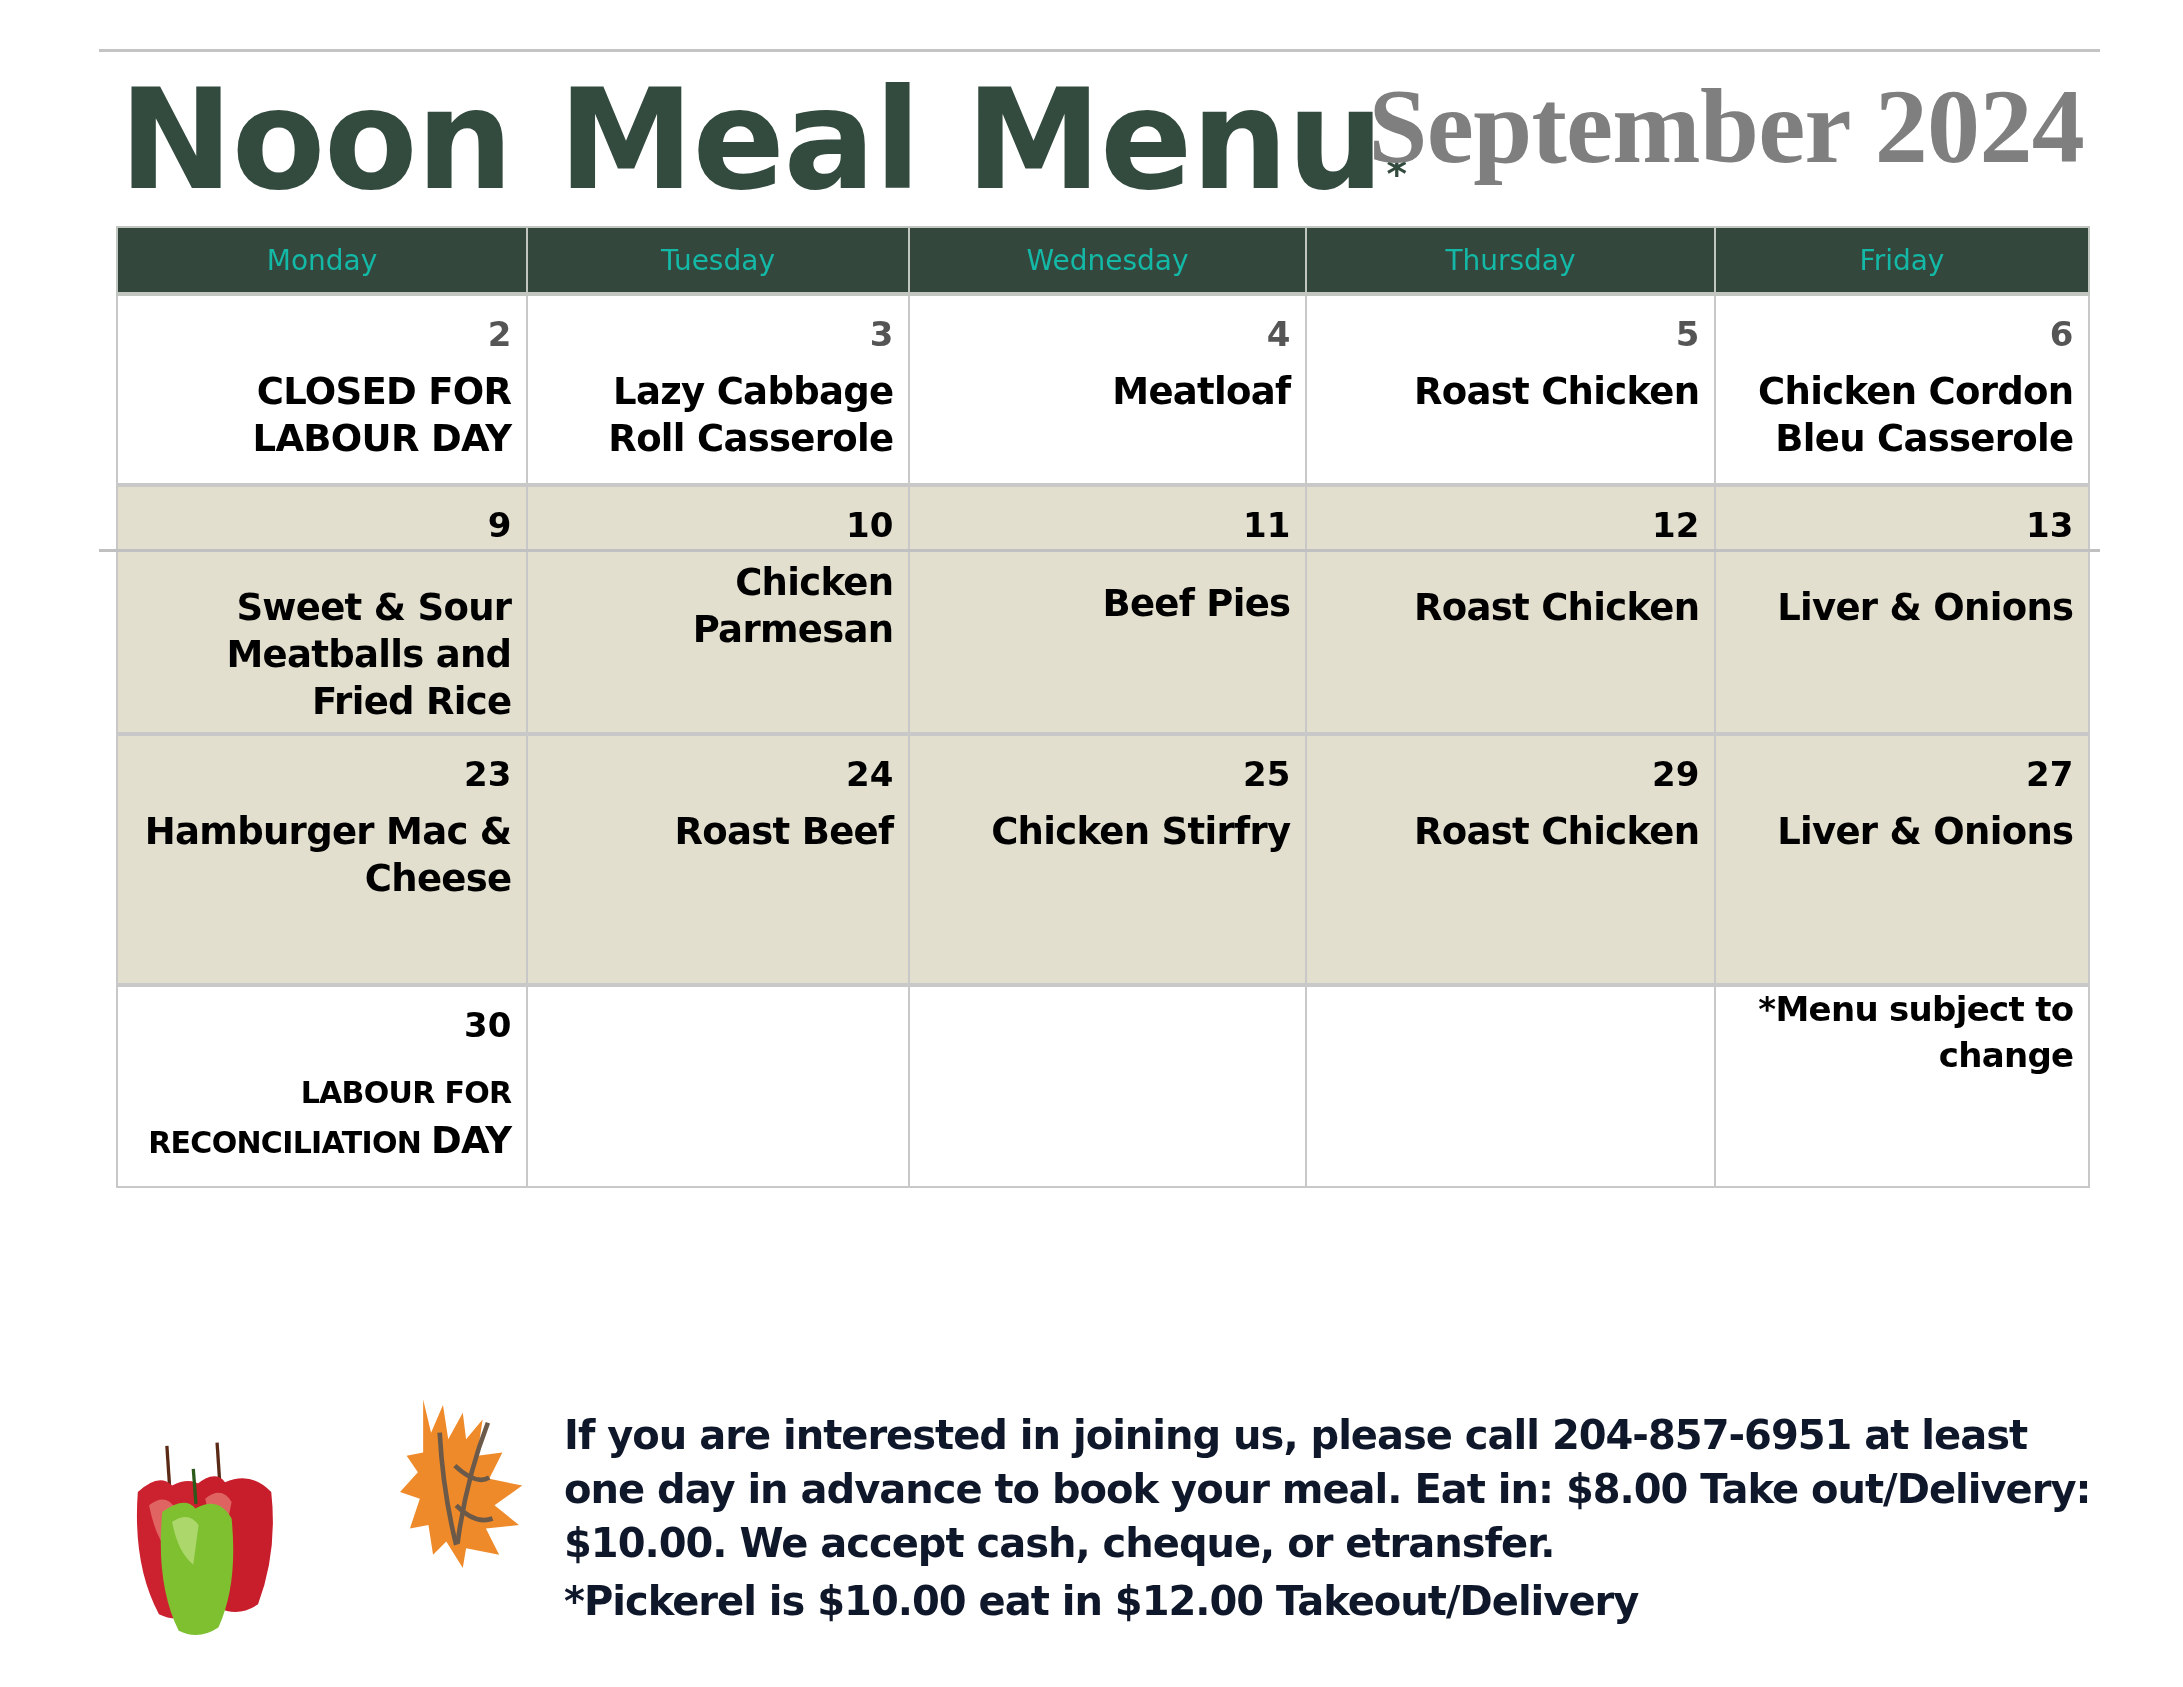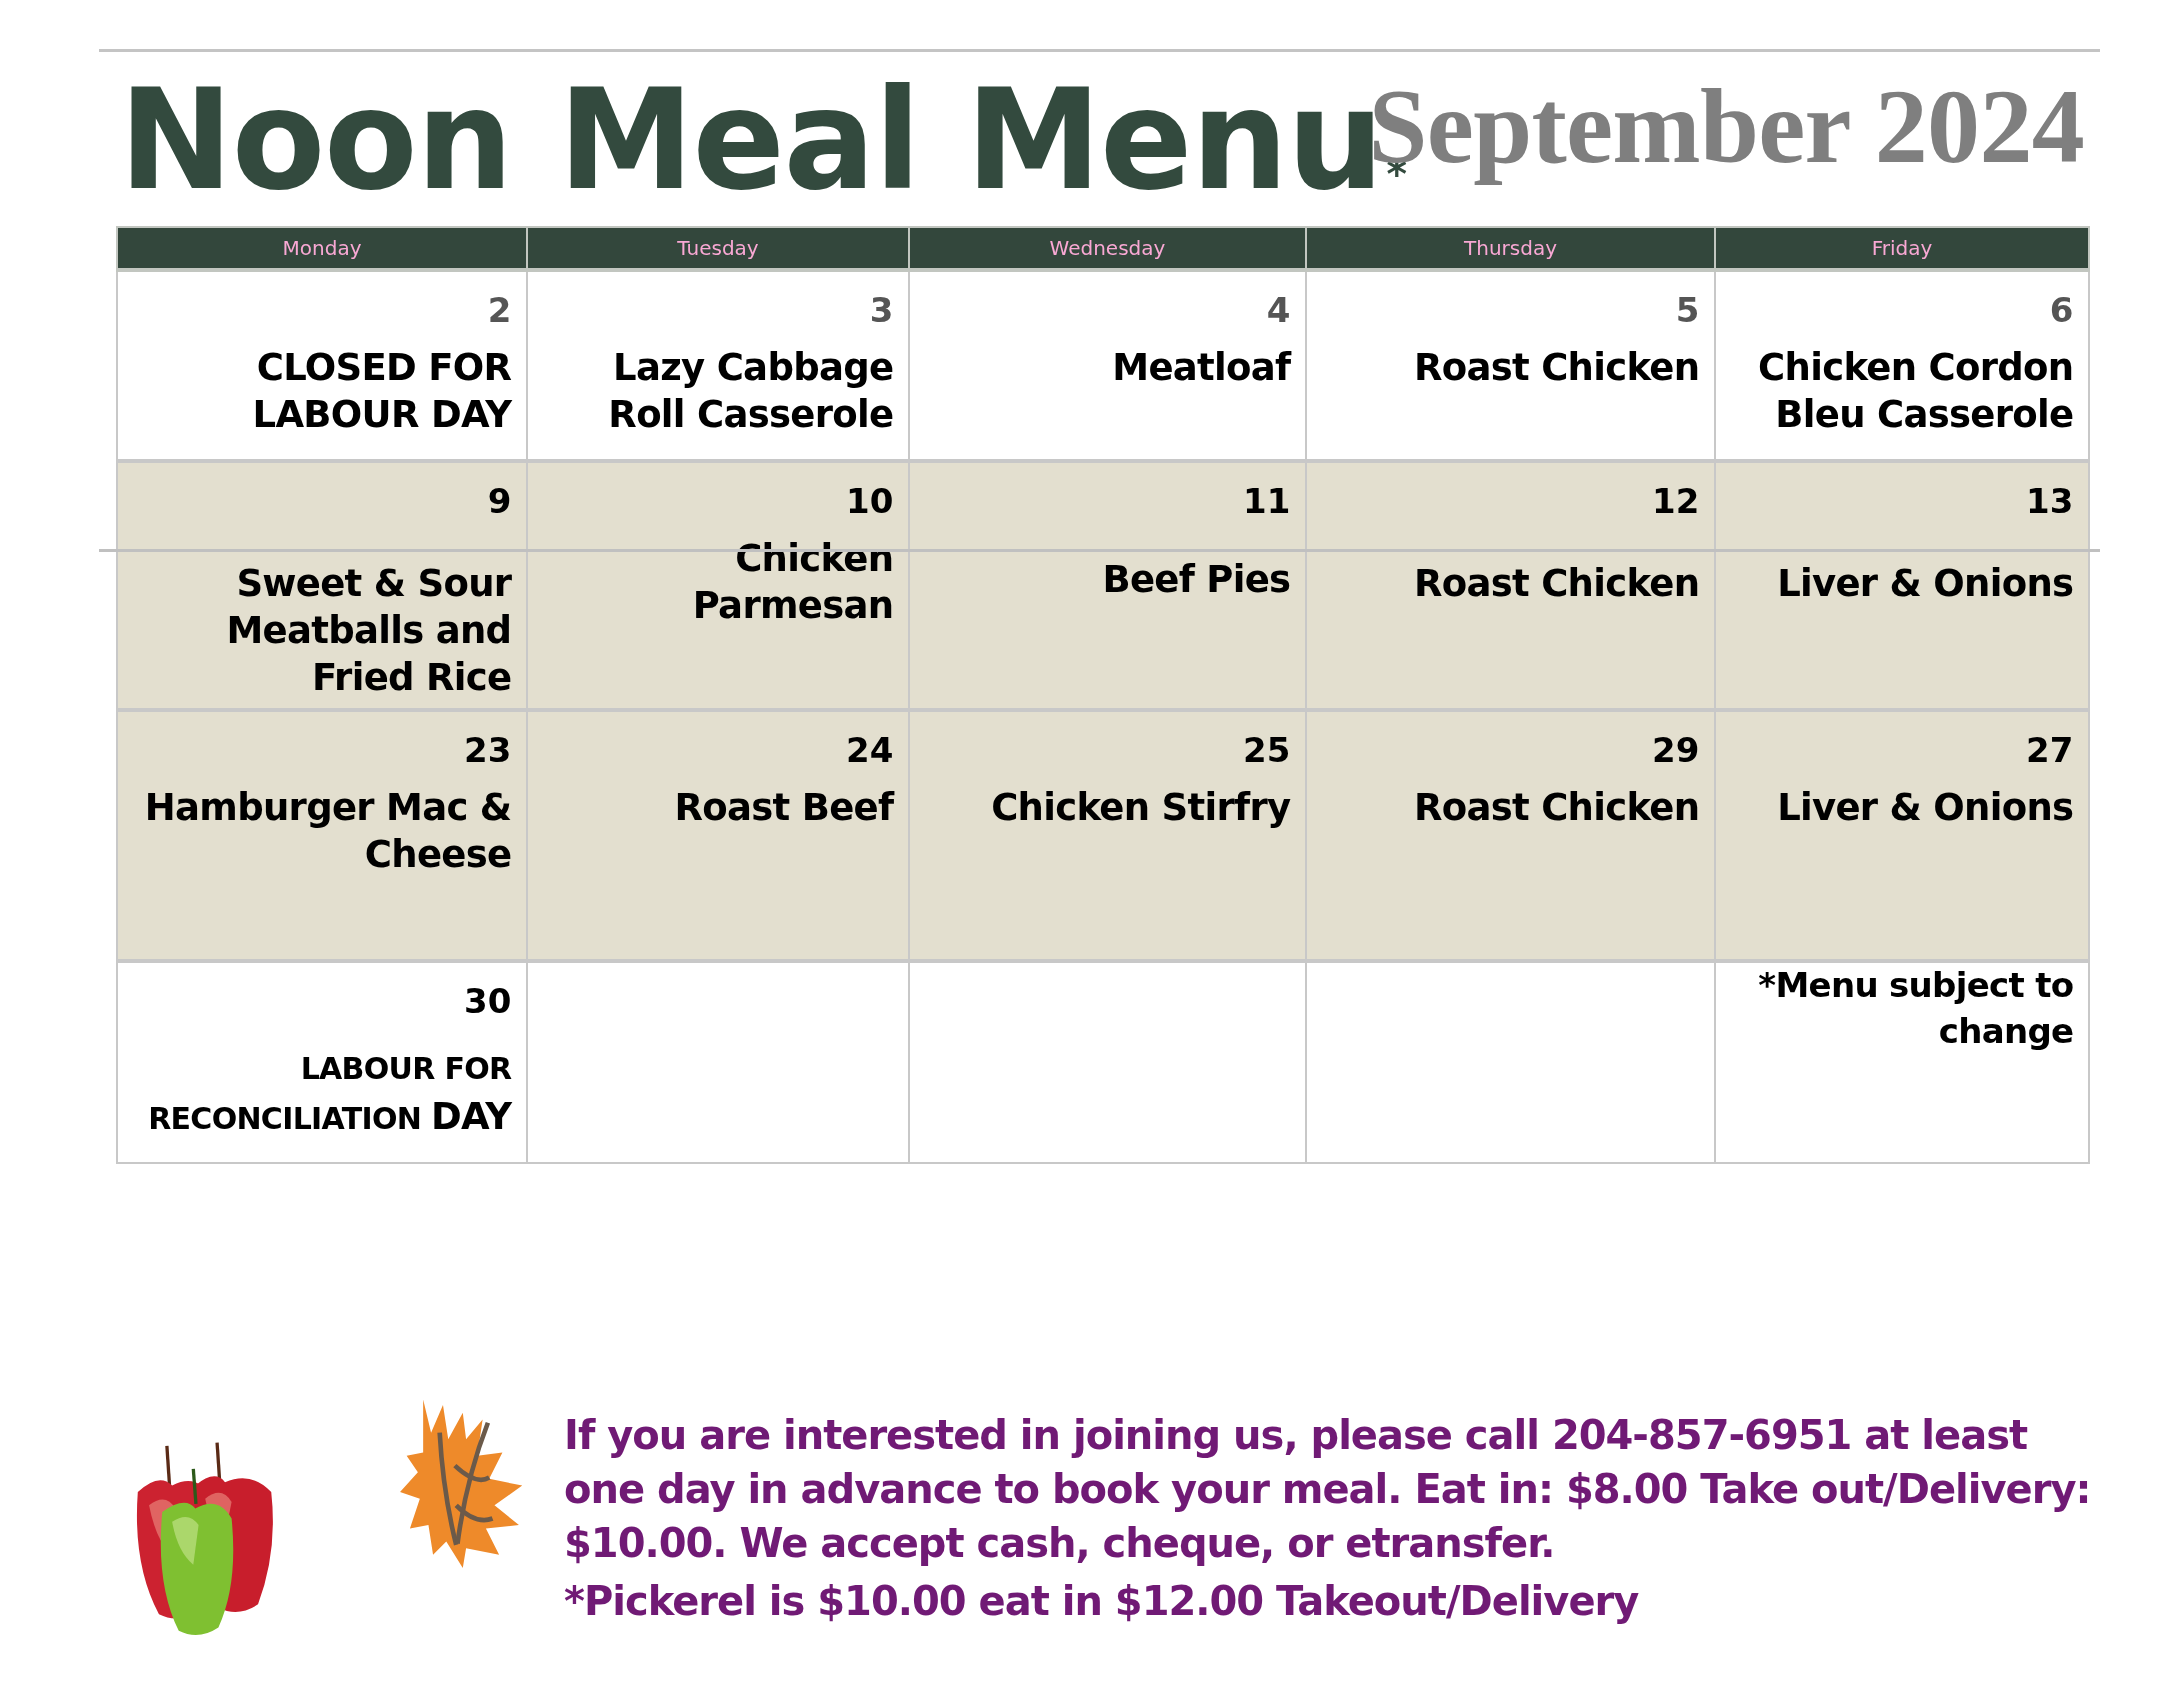--- a/index.html
+++ b/index.html
@@ -17,40 +17,40 @@
   .month {
     position: absolute; right: 99px; top: 74px; font-size: 106px; font-weight: bold;
     color: #7f7f7f; line-height: 1; white-space: nowrap; letter-spacing: -0.7px;
     font-family: Liberation Serif, serif;
   }
   .calendar {
     position: absolute; left: 116px; top: 226px; width: 1972px;
     border-collapse: collapse; table-layout: fixed;
   }
   .calendar th {
-    background: #33473c; color: #f9a8d4; font-weight: normal; font-size: 20px;
+    background: #33473c; color: #14b8a6; font-weight: normal; font-size: 28px;
     height: 40px; border: 2.6px solid #c2c6c0; border-bottom: 4.6px solid #c2c6c0;
-    font-family: "DejaVu Sans", sans-serif; padding: 0;
+    font-family: "DejaVu Sans", sans-serif; padding: 12px;
   }
   .calendar td {
     border: 2.6px solid #c8c8c8; vertical-align: top; text-align: right;
     padding: 0 14.6px 0 6.6px; font-family: "DejaVu Sans", sans-serif; color: #000;
   }
   .calendar tr.shaded td { background: #e3dfcf; }
   .calendar tr.row-top td { border-top-width: 4.6px; }
   .day-num { font-size: 34px; font-weight: bold; margin-top: 20px; line-height: 1.1; }
   .day-num.gray { color: #555555; }
   .meal { font-size: 37px; font-weight: bold; line-height: 1.27; margin-top: 16px; letter-spacing: -0.7px; }
   .meal.small { font-size: 30px; line-height: 1.45; }
   .meal.small .big { font-size: 37px; }
   .note { font-size: 34px; font-weight: bold; line-height: 1.35; letter-spacing: -0.7px; }
   .mid-rule { position: absolute; left: 99px; top: 549px; width: 2001px; height: 2.6px; background: #c0c0c0; }
   .footer-text {
     position: absolute; left: 564px; top: 1408px; width: 1542px;
-    font-family: "DejaVu Sans", sans-serif; font-weight: bold; color: #701a75;
+    font-family: "DejaVu Sans", sans-serif; font-weight: bold; color: #0f172a;
     font-size: 40px; line-height: 54px; letter-spacing: -1px;
   }
   .footer-text p { margin: 0; }
   .footer-text .p2 { margin-top: 4px; }
   .art { position: absolute; left: 132px; top: 1393px; width: 437px; height: 251px; }
 </style>
 </head>
 <body>
 
 <div class="top-rule"></div>

